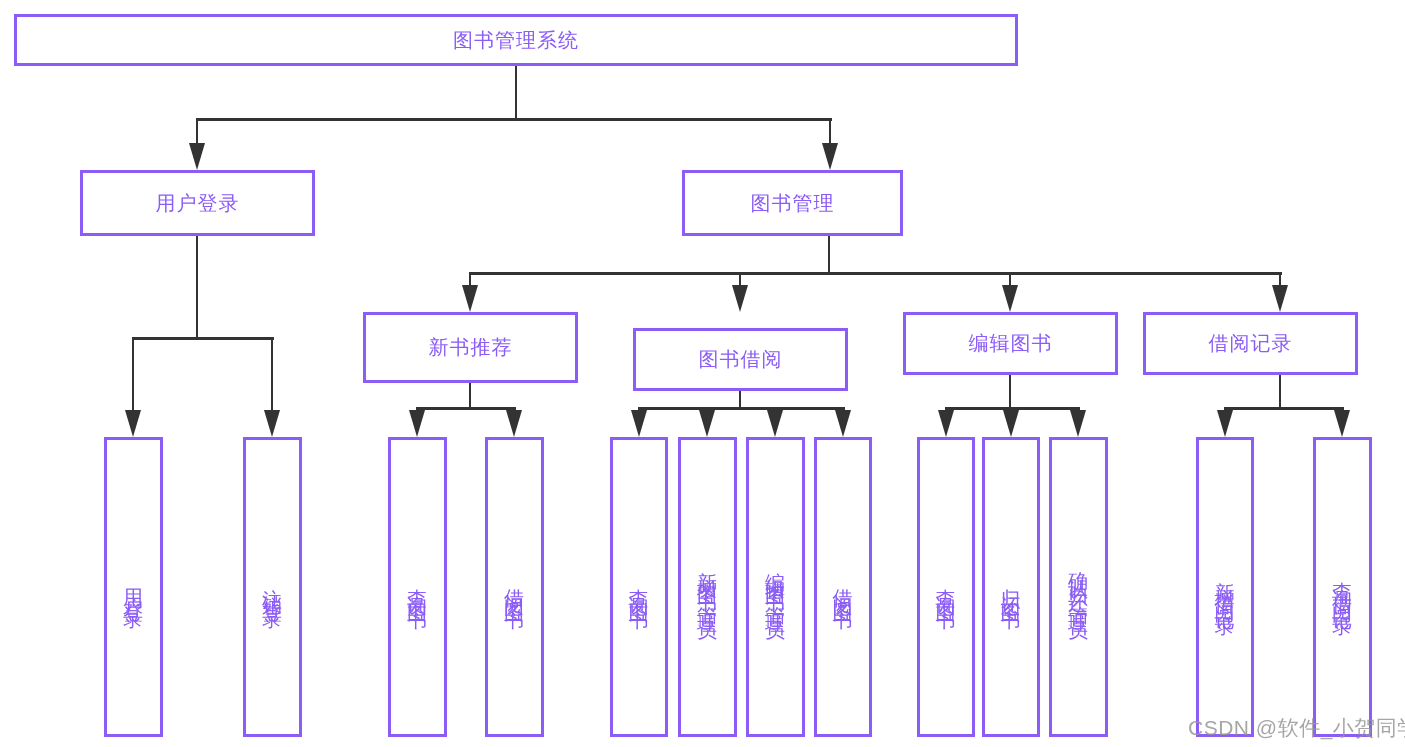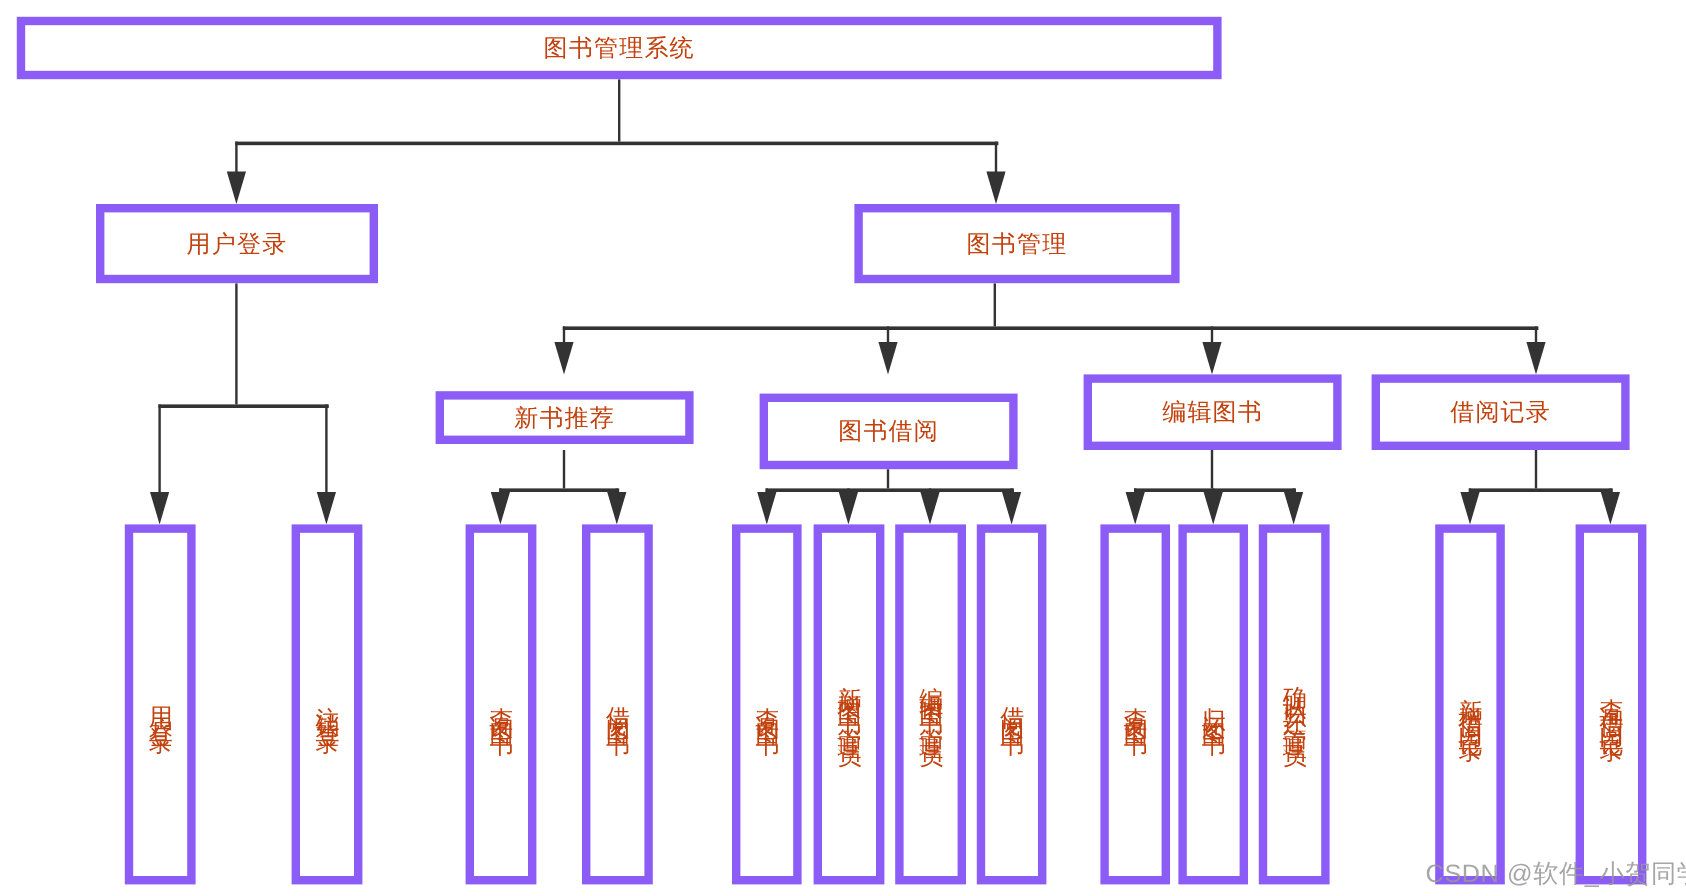--- a/index.html
+++ b/index.html
@@ -2,21 +2,21 @@
 <html><head>
 <meta charset="utf-8">
 <style>
   html,body{margin:0;padding:0;background:#ffffff;}
   .canvas{
     position:relative;width:1405px;height:747px;background:#ffffff;
     font-family:"Liberation Sans","DejaVu Sans",sans-serif;overflow:hidden;
   }
   .box{
     position:absolute;box-sizing:border-box;background:#ffffff;
-    border:7px solid #8b5cf6;color:#c2410c;
+    border:3px solid #8b5cf6;color:#8b5cf6;
     display:flex;align-items:center;justify-content:center;
     font-size:20px;letter-spacing:1px;z-index:2;
   }
   .vbox{
     writing-mode:vertical-rl;text-orientation:mixed;
     letter-spacing:7px;line-height:1;font-size:20px;
   }
   .vline,.hline{position:absolute;background:#333333;z-index:1;}
   .vline{width:2.5px;}
   .hline{height:2.5px;}
@@ -86,23 +86,23 @@
       <div class="arrow" style="left: 1070px; top: 410px;"></div>
       <div class="vline" style="left: 1223.75px; top: 407px; height: 20px;"></div>
       <div class="arrow" style="left: 1217px; top: 410px;"></div>
       <div class="vline" style="left: 1340.75px; top: 407px; height: 20px;"></div>
       <div class="arrow" style="left: 1334px; top: 410px;"></div>
     </div>
 
   <div class="box" style="left:14px;top:14px;width:1004px;height:52px">图书管理系统</div>
 
   <div class="box" style="left:80px;top:170px;width:235px;height:66px">用户登录</div>
-  <div class="box" style="left:712px;top:170px;width:271px;height:66px">图书管理</div>
+  <div class="box" style="left:682px;top:170px;width:221px;height:66px">图书管理</div>
 
-  <div class="box" style="left:363px;top:326px;width:215px;height:44px">新书推荐</div>
+  <div class="box" style="left:363px;top:312px;width:215px;height:71px">新书推荐</div>
   <div class="box" style="left:633px;top:328px;width:215px;height:63px">图书借阅</div>
   <div class="box" style="left:903px;top:312px;width:215px;height:63px">编辑图书</div>
   <div class="box" style="left:1143px;top:312px;width:215px;height:63px">借阅记录</div>
 
   <div class="box vbox" style="left:104px;top:437px;width:59px;height:300px">用户登录</div>
   <div class="box vbox" style="left:243px;top:437px;width:59px;height:300px">注销登录</div>
 
   <div class="box vbox" style="left:388px;top:437px;width:59px;height:300px">查询图书</div>
   <div class="box vbox" style="left:485px;top:437px;width:59px;height:300px">借阅图书</div>
 

